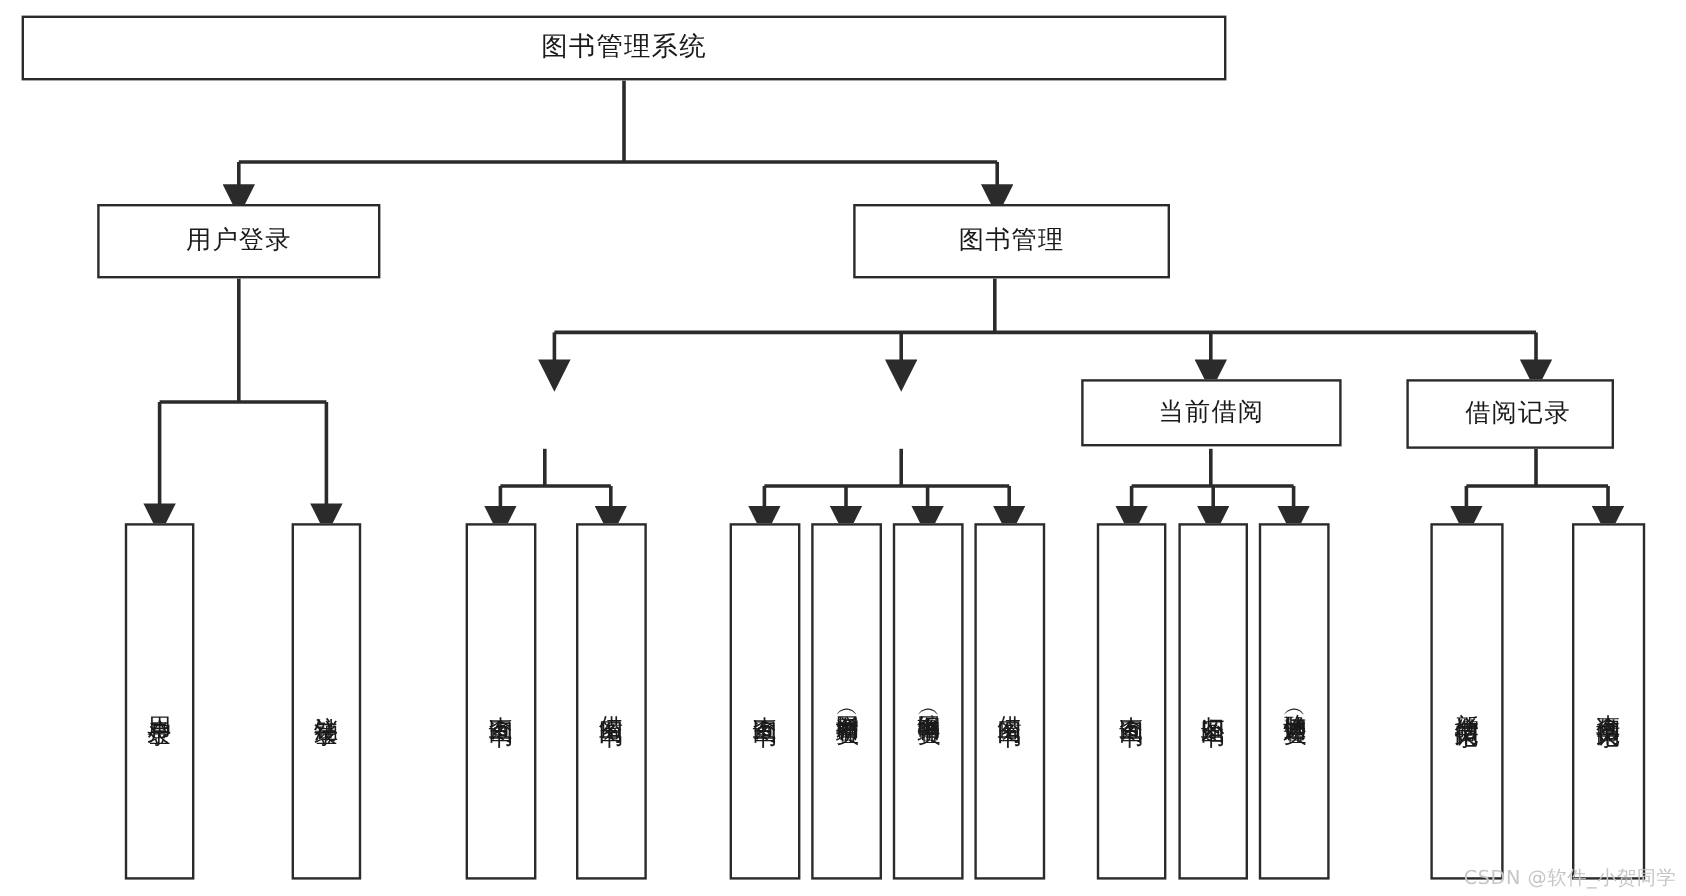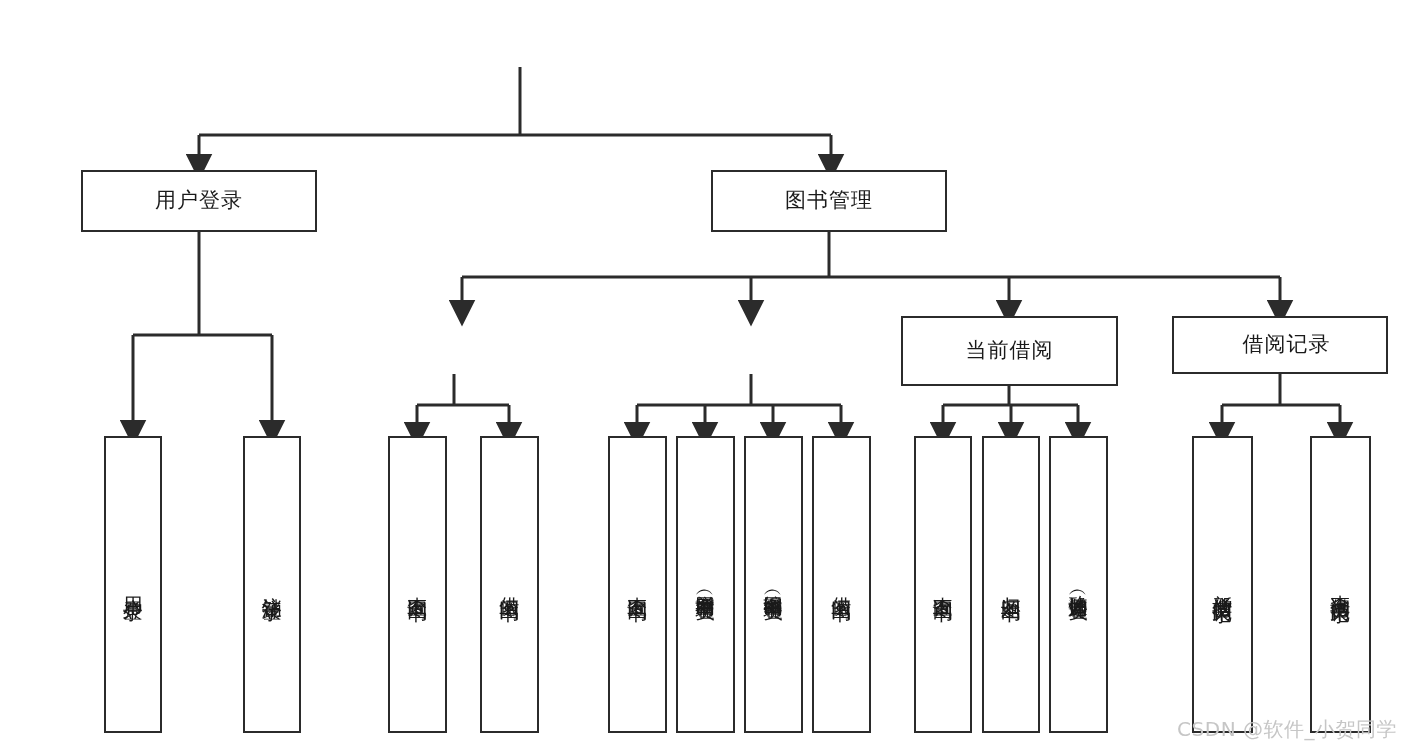--- a/index.html
+++ b/index.html
@@ -9,21 +9,21 @@
   .node{position:absolute;box-sizing:border-box;border:2px solid #2b2b2b;background:#ffffff;
         display:flex;align-items:center;justify-content:center;color:#1a1a1a;}
   .node.horiz{font-size:21px;letter-spacing:1px;line-height:1.1;}
   .node.root{font-size:22px;}
   .leaf{position:absolute;box-sizing:border-box;border:2px solid #2b2b2b;background:#ffffff;
         display:flex;align-items:center;justify-content:center;overflow:hidden;}
   .leaf .vtext{writing-mode:vertical-rl;text-orientation:upright;
         font-size:20px;line-height:1.22;letter-spacing:2px;color:#1a1a1a;
         white-space:nowrap;text-align:center;}
   .leaf.tall .vtext{font-size:19px;letter-spacing:1px;}
-  #watermark{position:absolute;right:8px;bottom:4px;font-size:20px;color:#c6c6c6;
+  #watermark{position:absolute;right:8px;bottom:4px;font-size:16px;color:#c6c6c6;
         letter-spacing:0.5px;white-space:nowrap;}
 </style>
 </head>
 <body>
 
 <div id="stage">
 
   <svg id="wires" viewBox="0 0 1405 747">
     <defs>
       <marker id="arw" markerWidth="9" markerHeight="9" refX="1.5" refY="4.5" orient="auto" markerUnits="strokeWidth">
@@ -67,32 +67,35 @@
       <path d="M1011,405 L1011,426" marker-end="url(#arw)"></path>
       <path d="M1078,405 L1078,426" marker-end="url(#arw)"></path>
 
       <path d="M1280,374 L1280,405"></path>
       <path d="M1222,405 L1340,405"></path>
       <path d="M1222,405 L1222,426" marker-end="url(#arw)"></path>
       <path d="M1340,405 L1340,426" marker-end="url(#arw)"></path>
     </g>
   </svg>
 
+  <div class="node horiz root" style="left:18px;top:13px;width:1004px;height:54px;">
+    <span>图书管理系统</span>
+  </div>
 
   <div class="node horiz" style="left:81px;top:170px;width:236px;height:62px;">
     <span>用户登录</span>
   </div>
-  <div class="node horiz" style="left:711px;top:170px;width:236px;height:62px;">
+  <div class="node horiz" style="left:711px;top:170px;width:264px;height:62px;">
     <span>图书管理</span>
   </div>
 
-  <div class="node horiz" style="left:901px;top:316px;width:217px;height:70px;">
+  <div class="node horiz" style="left:901px;top:316px;width:217px;height:56px;">
     <span>当前借阅</span>
   </div>
-  <div class="node horiz" style="left:1172px;top:316px;width:216px;height:58px;padding-left:13px;">
+  <div class="node horiz" style="left:1172px;top:316px;width:173px;height:58px;padding-left:13px;">
     <span>借阅记录</span>
   </div>
 
   <div class="leaf" style="left:104px;top:436px;width:58px;height:297px;">
     <span class="vtext">用户登录</span>
   </div>
   <div class="leaf" style="left:243px;top:436px;width:58px;height:297px;">
     <span class="vtext">注销登录</span>
   </div>
   <div class="leaf" style="left:388px;top:436px;width:59px;height:297px;">

